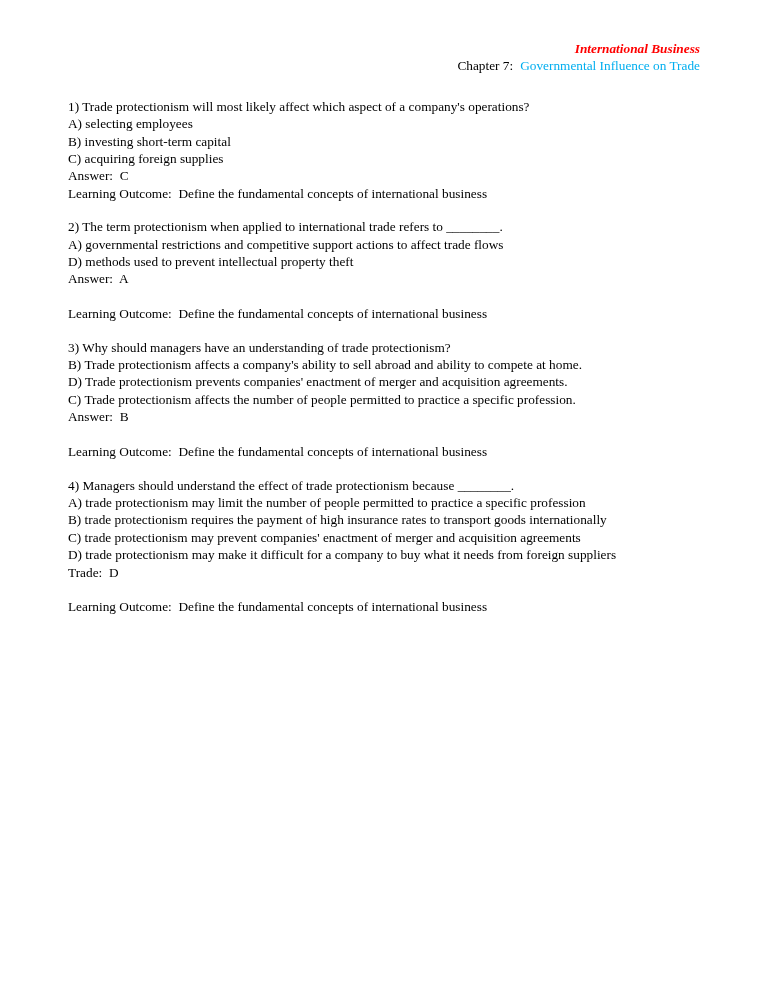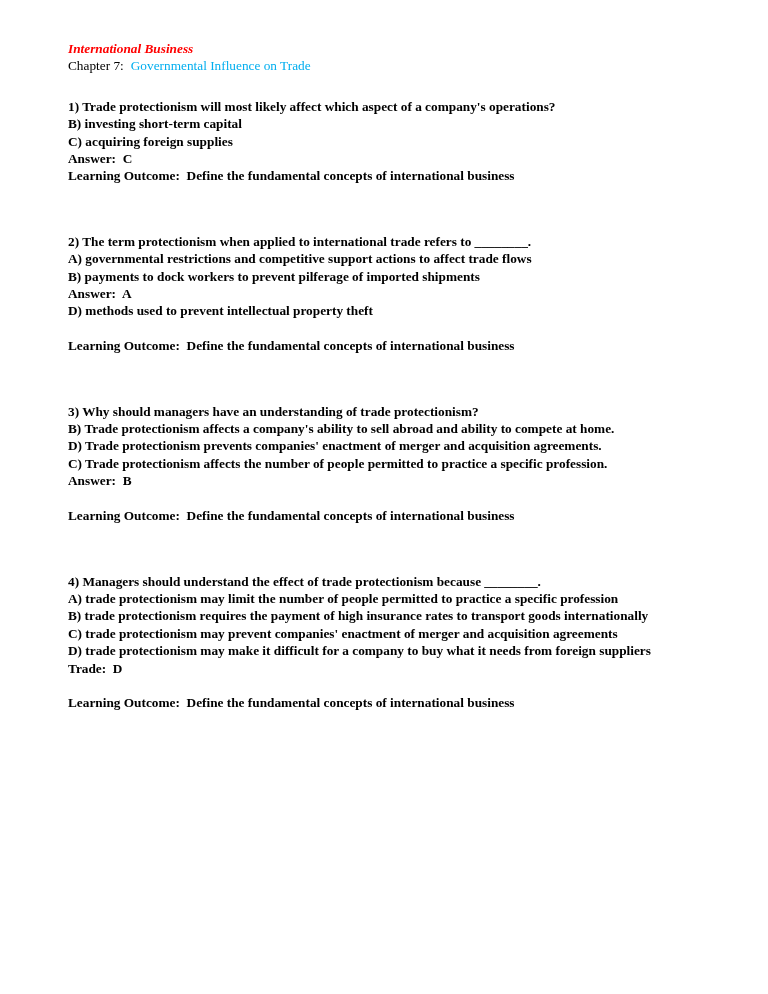--- a/index.html
+++ b/index.html
@@ -16,24 +16,23 @@
     padding: 40px 20px 20px 68px;
     font-family: "Liberation Serif", "DejaVu Serif", serif;
     font-size: 13.3px;
     line-height: 17.4px;
     color: #000000;
     overflow: hidden;
   }
   p {
     margin: 0;
     white-space: pre-wrap;
-    font-weight: bold;
   }
   .header {
-    text-align: left;
+    text-align: right;
     margin-bottom: 23px;
     margin-right: 48px; 
   }
   .doc-title {
     font-weight: bold;
     font-style: italic;
     color: var(--title-color, #ff0000);
   }
   .chapter-line {
     font-weight: normal;
@@ -42,50 +41,50 @@
   .chapter-label {
     margin-right: 7px;
   }
   .chapter-title {
     color: var(--chapter-color, #00aeef);
   }
   .question {
     margin: 0;
   }
   .question + .question {
-    margin-top: 48px;
+    margin-top: 16px;
   }
   .outcome.gap {
     margin-top: 17.4px;
   }
 </style>
 </head>
 <body>
 
 <div class="page">
 
   <div class="header">
     <p class="doc-title">International Business</p>
     <p class="chapter-line"><span class="chapter-label">Chapter 7:</span><span class="chapter-title">Governmental Influence on Trade</span></p>
   </div>
 
   <section class="question">
     <p>1) Trade protectionism will most likely affect which aspect of a company's operations?</p>
+    <p>A) selecting employees</p>
     <p>B) investing short-term capital</p>
     <p>C) acquiring foreign supplies</p>
     <p>Answer:  C</p>
     <p class="outcome">Learning Outcome:  Define the fundamental concepts of international business</p>
   </section>
 
   <section class="question">
     <p>2) The term protectionism when applied to international trade refers to ________.</p>
     <p>A) governmental restrictions and competitive support actions to affect trade flows</p>
-    <p>B) payments to dock workers to prevent pilferage of imported shipments</p>
+    <p>D) methods used to prevent intellectual property theft</p>
     <p>Answer:  A</p>
-    <p>D) methods used to prevent intellectual property theft</p>
     <p class="outcome gap">Learning Outcome:  Define the fundamental concepts of international business</p>
   </section>
 
   <section class="question">
     <p>3) Why should managers have an understanding of trade protectionism?</p>
     <p>B) Trade protectionism affects a company's ability to sell abroad and ability to compete at home.</p>
     <p>D) Trade protectionism prevents companies' enactment of merger and acquisition agreements.</p>
     <p>C) Trade protectionism affects the number of people permitted to practice a specific profession.</p>
     <p>Answer:  B</p>
     <p class="outcome gap">Learning Outcome:  Define the fundamental concepts of international business</p>

